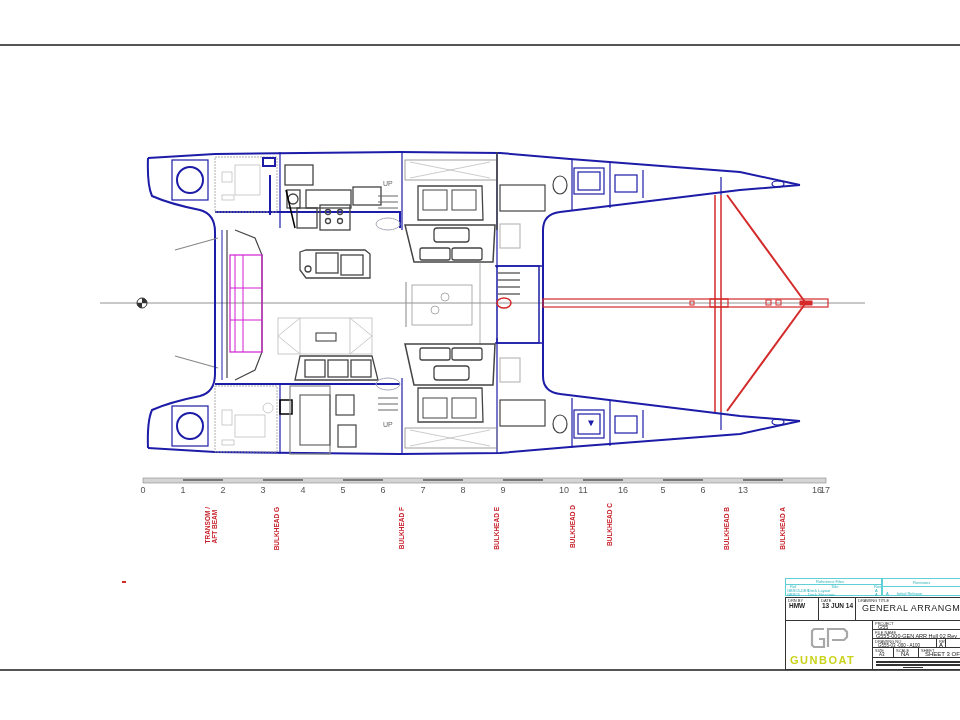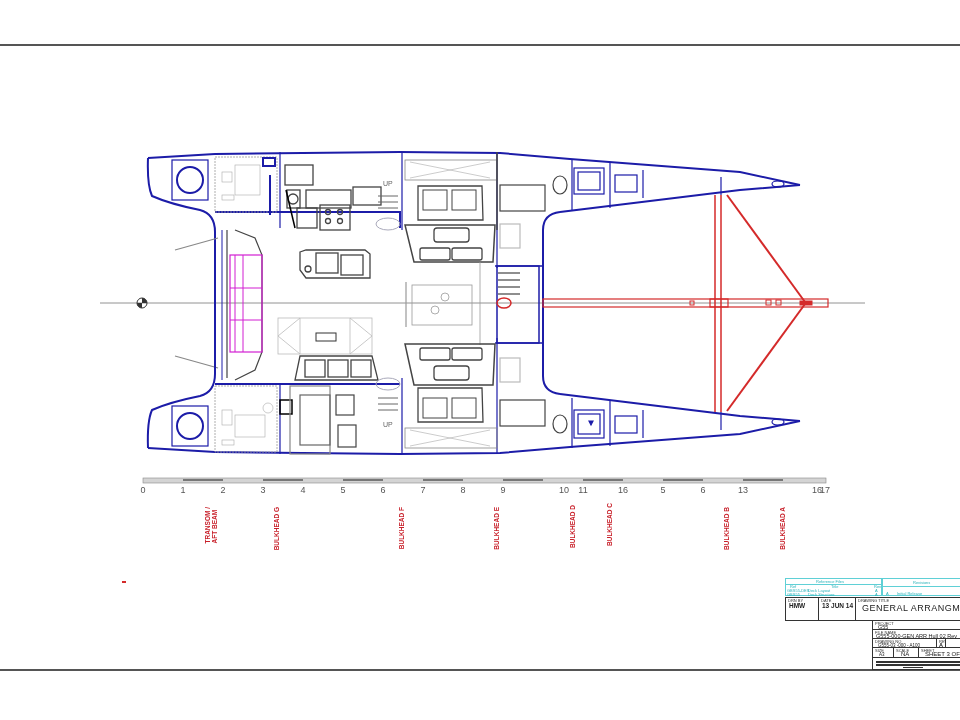--- a/index.html
+++ b/index.html
@@ -307,20 +307,27 @@
   </div>
   <div class="tb-cell" style="left:33px;top:19px;width:38px;height:24px;">
     <span class="tb-tiny">DATE</span>
     <span class="tb-val" style="left:3px;top:4px;">13 JUN 14</span>
   </div>
   <div class="tb-cell" style="left:70px;top:19px;width:110px;height:24px;">
     <span class="tb-tiny">DRAWING TITLE</span>
     <span style="position:absolute;left:6px;top:5px;font-size:9px;color:#222;letter-spacing:0.5px;white-space:nowrap;">GENERAL ARRANGMENT</span>
   </div>
 
+  <div class="tb-cell" style="left:0;top:42px;width:88px;height:50px;">
+    <svg width="40" height="22" viewBox="0 0 40 22" style="position:absolute;left:24px;top:6px;">
+      <path d="M14 2 L4 2 L2 4 L2 18 L4 20 L14 20 L14 12 L9 12" fill="none" stroke="#a8a8a8" stroke-width="2.2"></path>
+      <path d="M18 20 L18 2 L34 2 L37 5 L37 10 L34 13 L22 13" fill="none" stroke="#a8a8a8" stroke-width="2.2"></path>
+    </svg>
+    <span class="logo-text" style="left:4px;top:33px;">GUNBOAT</span>
+  </div>
 
   <div class="tb-cell" style="left:87px;top:42px;width:93px;height:10px;">
     <span class="tb-tiny">PROJECT</span>
     <span class="tb-val" style="left:5px;top:3px;font-size:5.5px;font-weight:normal;">G55</span>
   </div>
   <div class="tb-cell" style="left:87px;top:51px;width:93px;height:10px;">
     <span class="tb-tiny">FILE NAME</span>
     <span class="tb-val" style="left:3px;top:3px;font-size:5.5px;font-weight:normal;white-space:nowrap;">G555-000-GEN ARR Hull 02 Rev</span>
   </div>
   <div class="tb-cell" style="left:87px;top:60px;width:65px;height:10px;">

